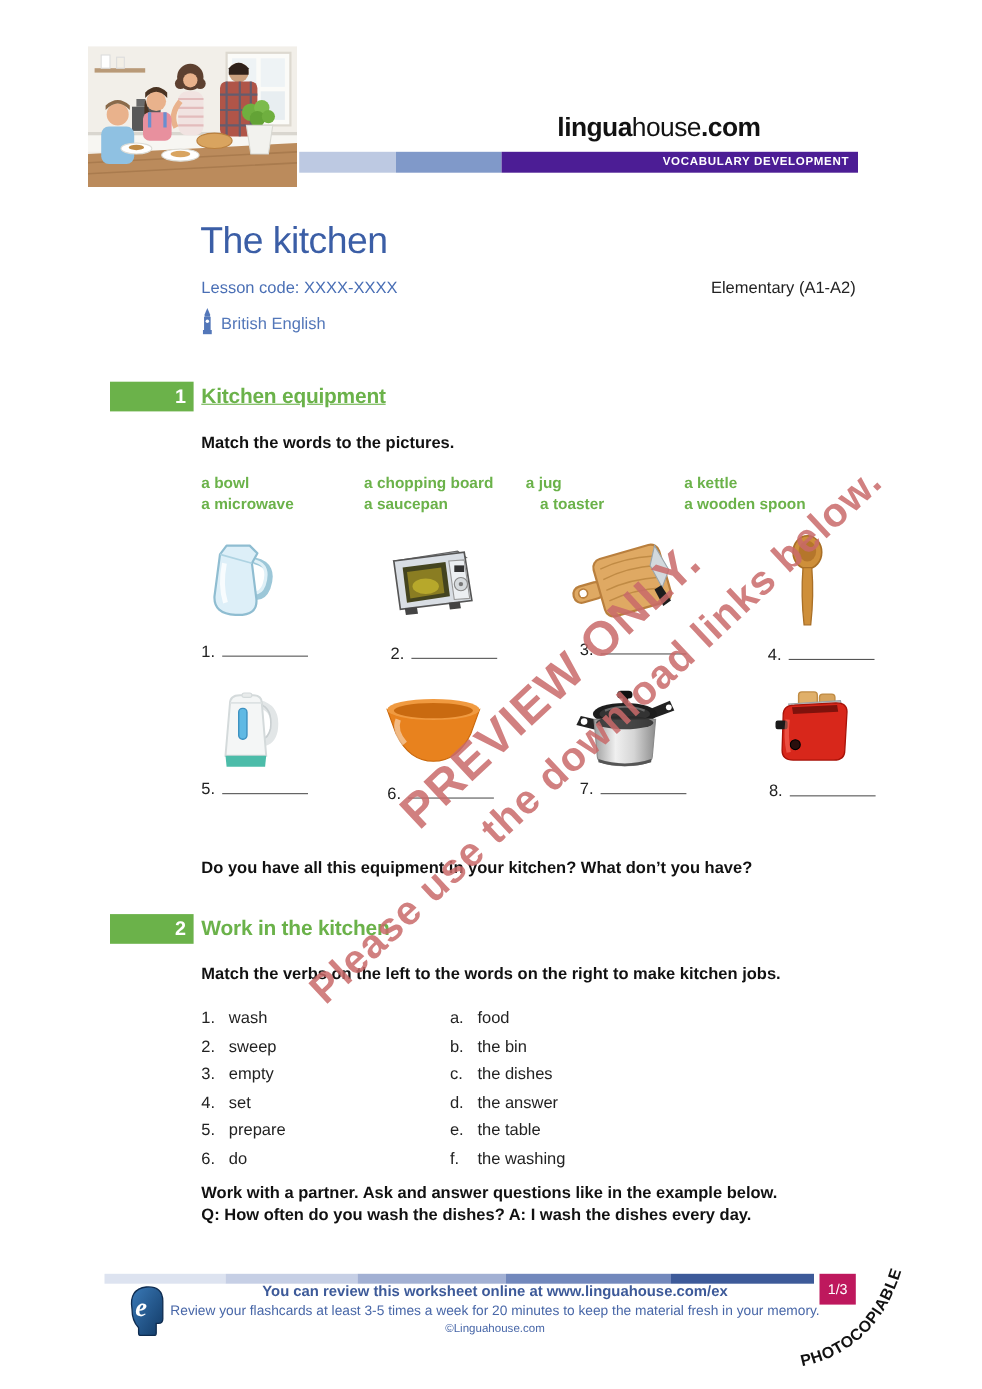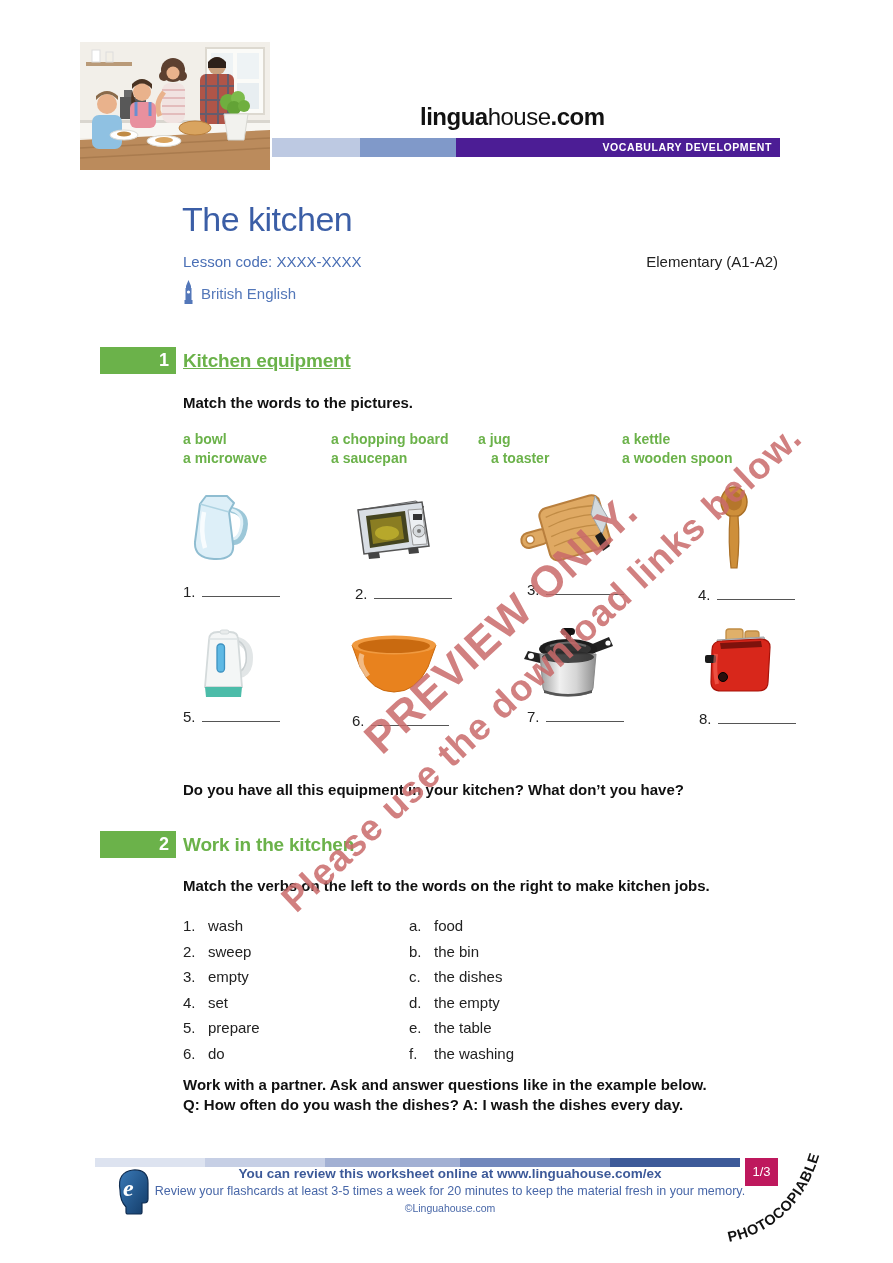--- a/index.html
+++ b/index.html
@@ -3,21 +3,21 @@
 <meta charset="utf-8">
 <style>
   html,body{margin:0;padding:0;background:#888;}
   #page{
     position:relative;width:893px;height:1263px;background:#ffffff;
     font-family:"Liberation Sans", sans-serif;color:#1a1a1a;overflow:hidden;
     margin:0 auto;
   }
   .abs{position:absolute;}
   
-  #logo{left:420px;top:103px;width:358px;text-align:left;font-size:24px;color:#121212;letter-spacing:-0.5px;}
+  #logo{left:420px;top:103px;width:358px;text-align:center;font-size:24px;color:#121212;letter-spacing:-0.5px;}
   #logo .w400{font-weight:400;}
   #logo .w700{font-weight:700;}
   #banner{left:272px;top:138px;width:508px;height:19px;display:flex;}
   .seg1{width:88px;background:#bdc9e2;}
   .seg2{width:96px;background:#8099c9;}
   .seg3{flex:1;background:#4c1d95;color:#fff;font-size:10.5px;font-weight:700;
         letter-spacing:.6px;text-align:right;line-height:19px;padding-right:8px;}
   
   #title{left:182px;top:200px;font-size:34px;color:#3b5ea6;letter-spacing:-0.5px;}
   #lessoncode{left:183px;top:253px;font-size:15px;color:#4a6fb5;}
@@ -284,21 +284,21 @@
   <span class="abs mnum" style="left:183px;top:1045px;">6.</span>
   <span class="abs mlabel" style="left:208px;top:1045px;">do</span>
 
   <span class="abs mnum" style="left:409px;top:917px;">a.</span>
   <span class="abs mlabel" style="left:434px;top:917px;">food</span>
   <span class="abs mnum" style="left:409px;top:943px;">b.</span>
   <span class="abs mlabel" style="left:434px;top:943px;">the bin</span>
   <span class="abs mnum" style="left:409px;top:968px;">c.</span>
   <span class="abs mlabel" style="left:434px;top:968px;">the dishes</span>
   <span class="abs mnum" style="left:409px;top:994px;">d.</span>
-  <span class="abs mlabel" style="left:434px;top:994px;">the empty</span>
+  <span class="abs mlabel" style="left:434px;top:994px;">the answer</span>
   <span class="abs mnum" style="left:409px;top:1019px;">e.</span>
   <span class="abs mlabel" style="left:434px;top:1019px;">the table</span>
   <span class="abs mnum" style="left:409px;top:1045px;">f.</span>
   <span class="abs mlabel" style="left:434px;top:1045px;">the washing</span>
 
   <div class="abs instr" style="left:183px;top:1076px;">Work with a partner. Ask and answer questions like in the example below.</div>
   <div class="abs instr" style="left:183px;top:1096px;">Q: How often do you wash the dishes? A: I wash the dishes every day.</div>
 
   <div class="abs" id="watermark">
     <div class="wl1">PREVIEW ONLY.</div>

